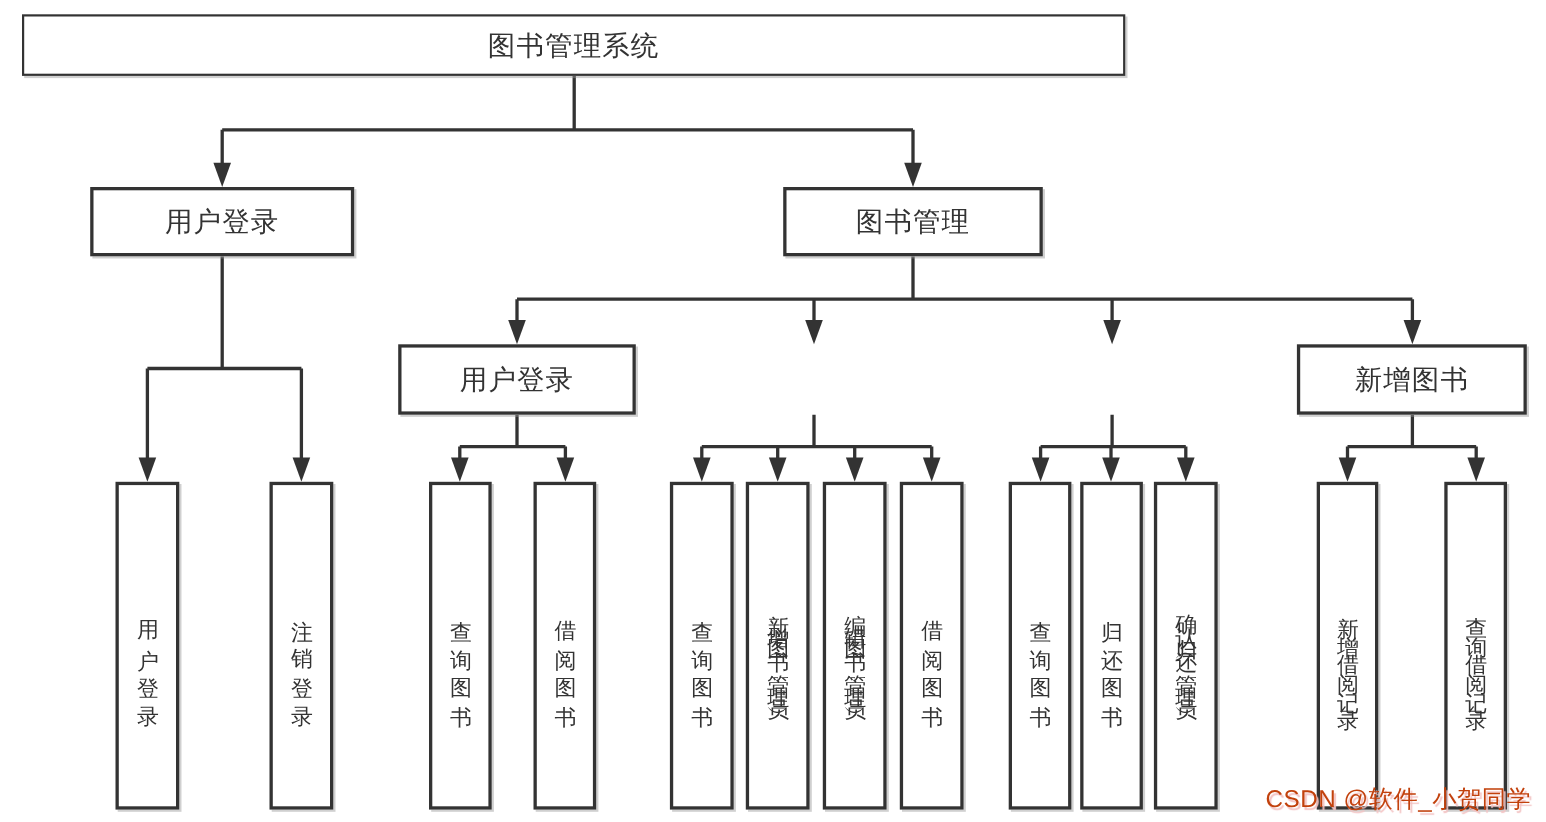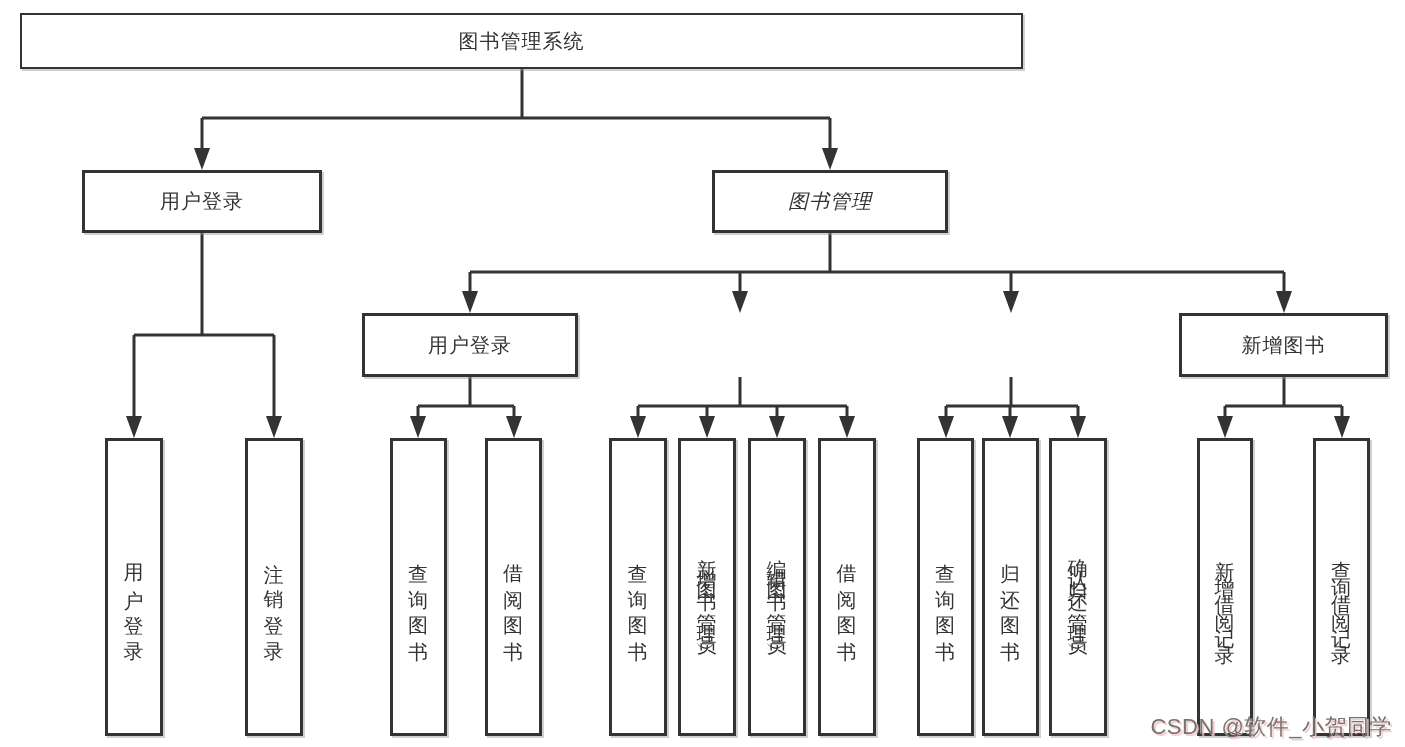--- a/index.html
+++ b/index.html
@@ -18,40 +18,40 @@
     box-sizing: border-box;
     background: #ffffff;
     border: 3px solid #333333;
     display: flex;
     align-items: center;
     justify-content: center;
     box-shadow: 2px 2px 0 rgba(150,150,150,0.45);
   }
   .node.root { border-width: 2px; }
   .hlabel {
-    font-size: 20px;
+    font-size: 25px;
     letter-spacing: 1px;
     white-space: nowrap;
   }
   .vtext {
     writing-mode: vertical-rl;
     text-orientation: mixed;
     font-size: 20px;
     line-height: 1;
     white-space: nowrap;
   }
   .sp-wide  { letter-spacing: 26px; margin-top: 26px; }
   .sp-med   { letter-spacing: 17px; margin-top: 17px; }
   .sp-tight { letter-spacing: 11px; margin-top: 11px; }
   .watermark {
     position: absolute;
     right: 13px;
     bottom: 5px;
     font-size: 22px;
-    color: #737373;
+    color: #c2410c;
     text-shadow: 2px 2px 1px #f3c3c3;
     letter-spacing: 0.5px;
     z-index: 5;
     white-space: nowrap;
   }
 </style>
 </head>
 <body>
 
 <div class="canvas">
@@ -96,21 +96,21 @@
     </g>
   </svg>
 
   <div class="node root" style="left:20px; top:13px; width:1003px; height:56px;">
     <span class="hlabel">图书管理系统</span>
   </div>
 
   <div class="node" style="left:82px; top:170px; width:240px; height:63px;">
     <span class="hlabel">用户登录</span>
   </div>
-  <div class="node" style="left:712px; top:170px; width:236px; height:63px;font-style:italic;">
+  <div class="node" style="left:712px; top:170px; width:236px; height:63px;">
     <span class="hlabel">图书管理</span>
   </div>
 
   <div class="node" style="left:362px; top:313px; width:216px; height:64px;">
     <span class="hlabel">用户登录</span>
   </div>
   <div class="node" style="left:1179px; top:313px; width:209px; height:64px;">
     <span class="hlabel">新增图书</span>
   </div>
 

